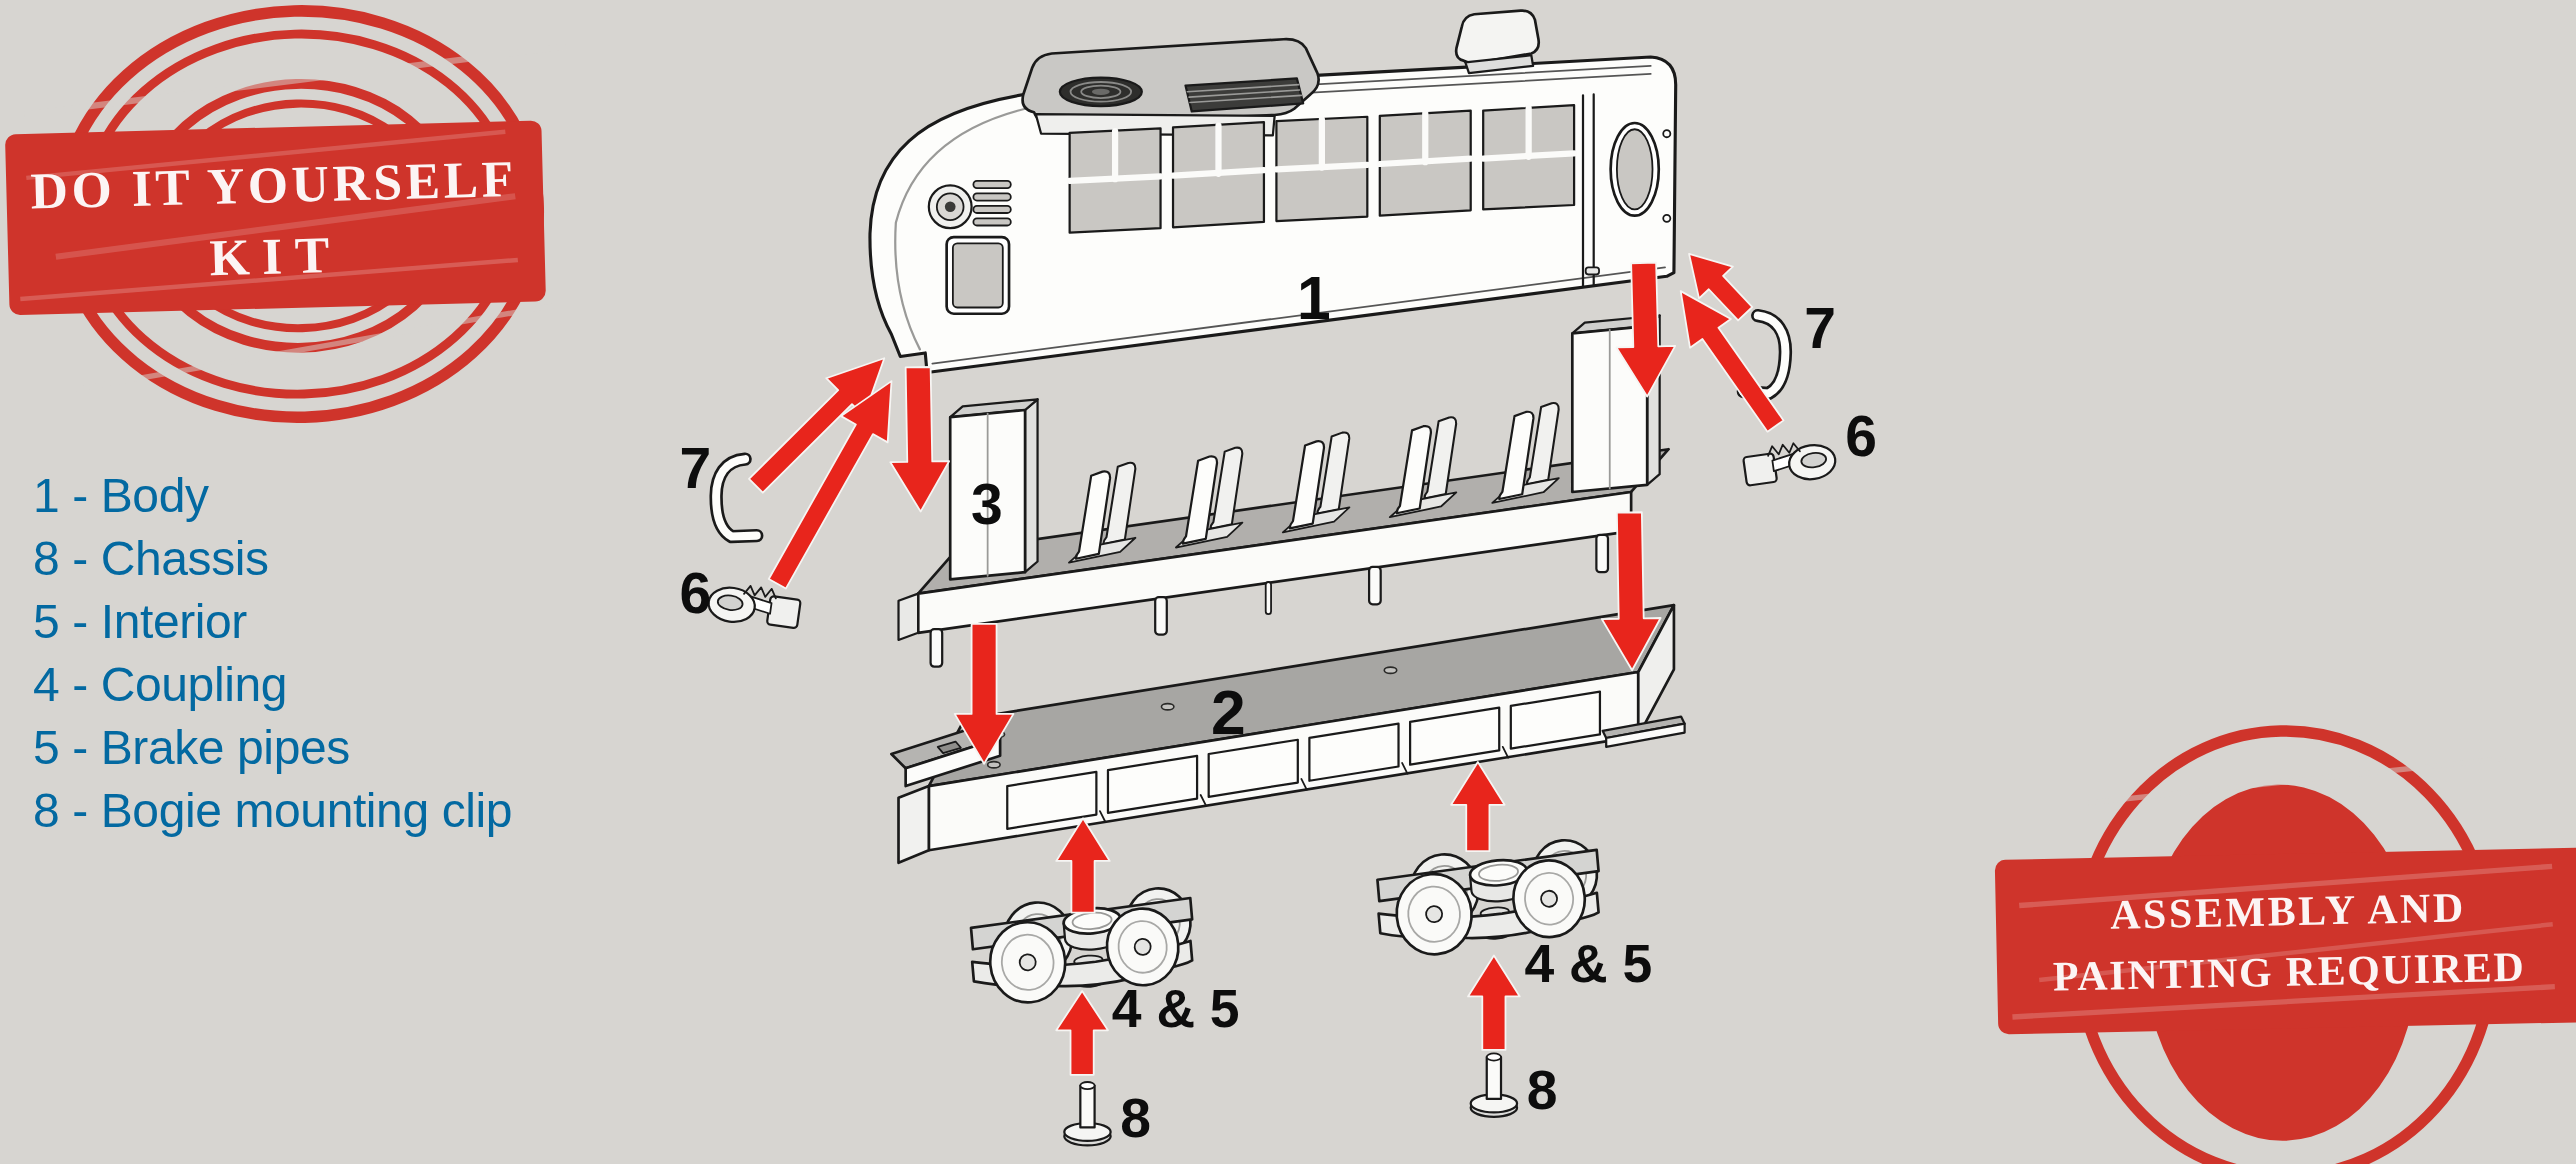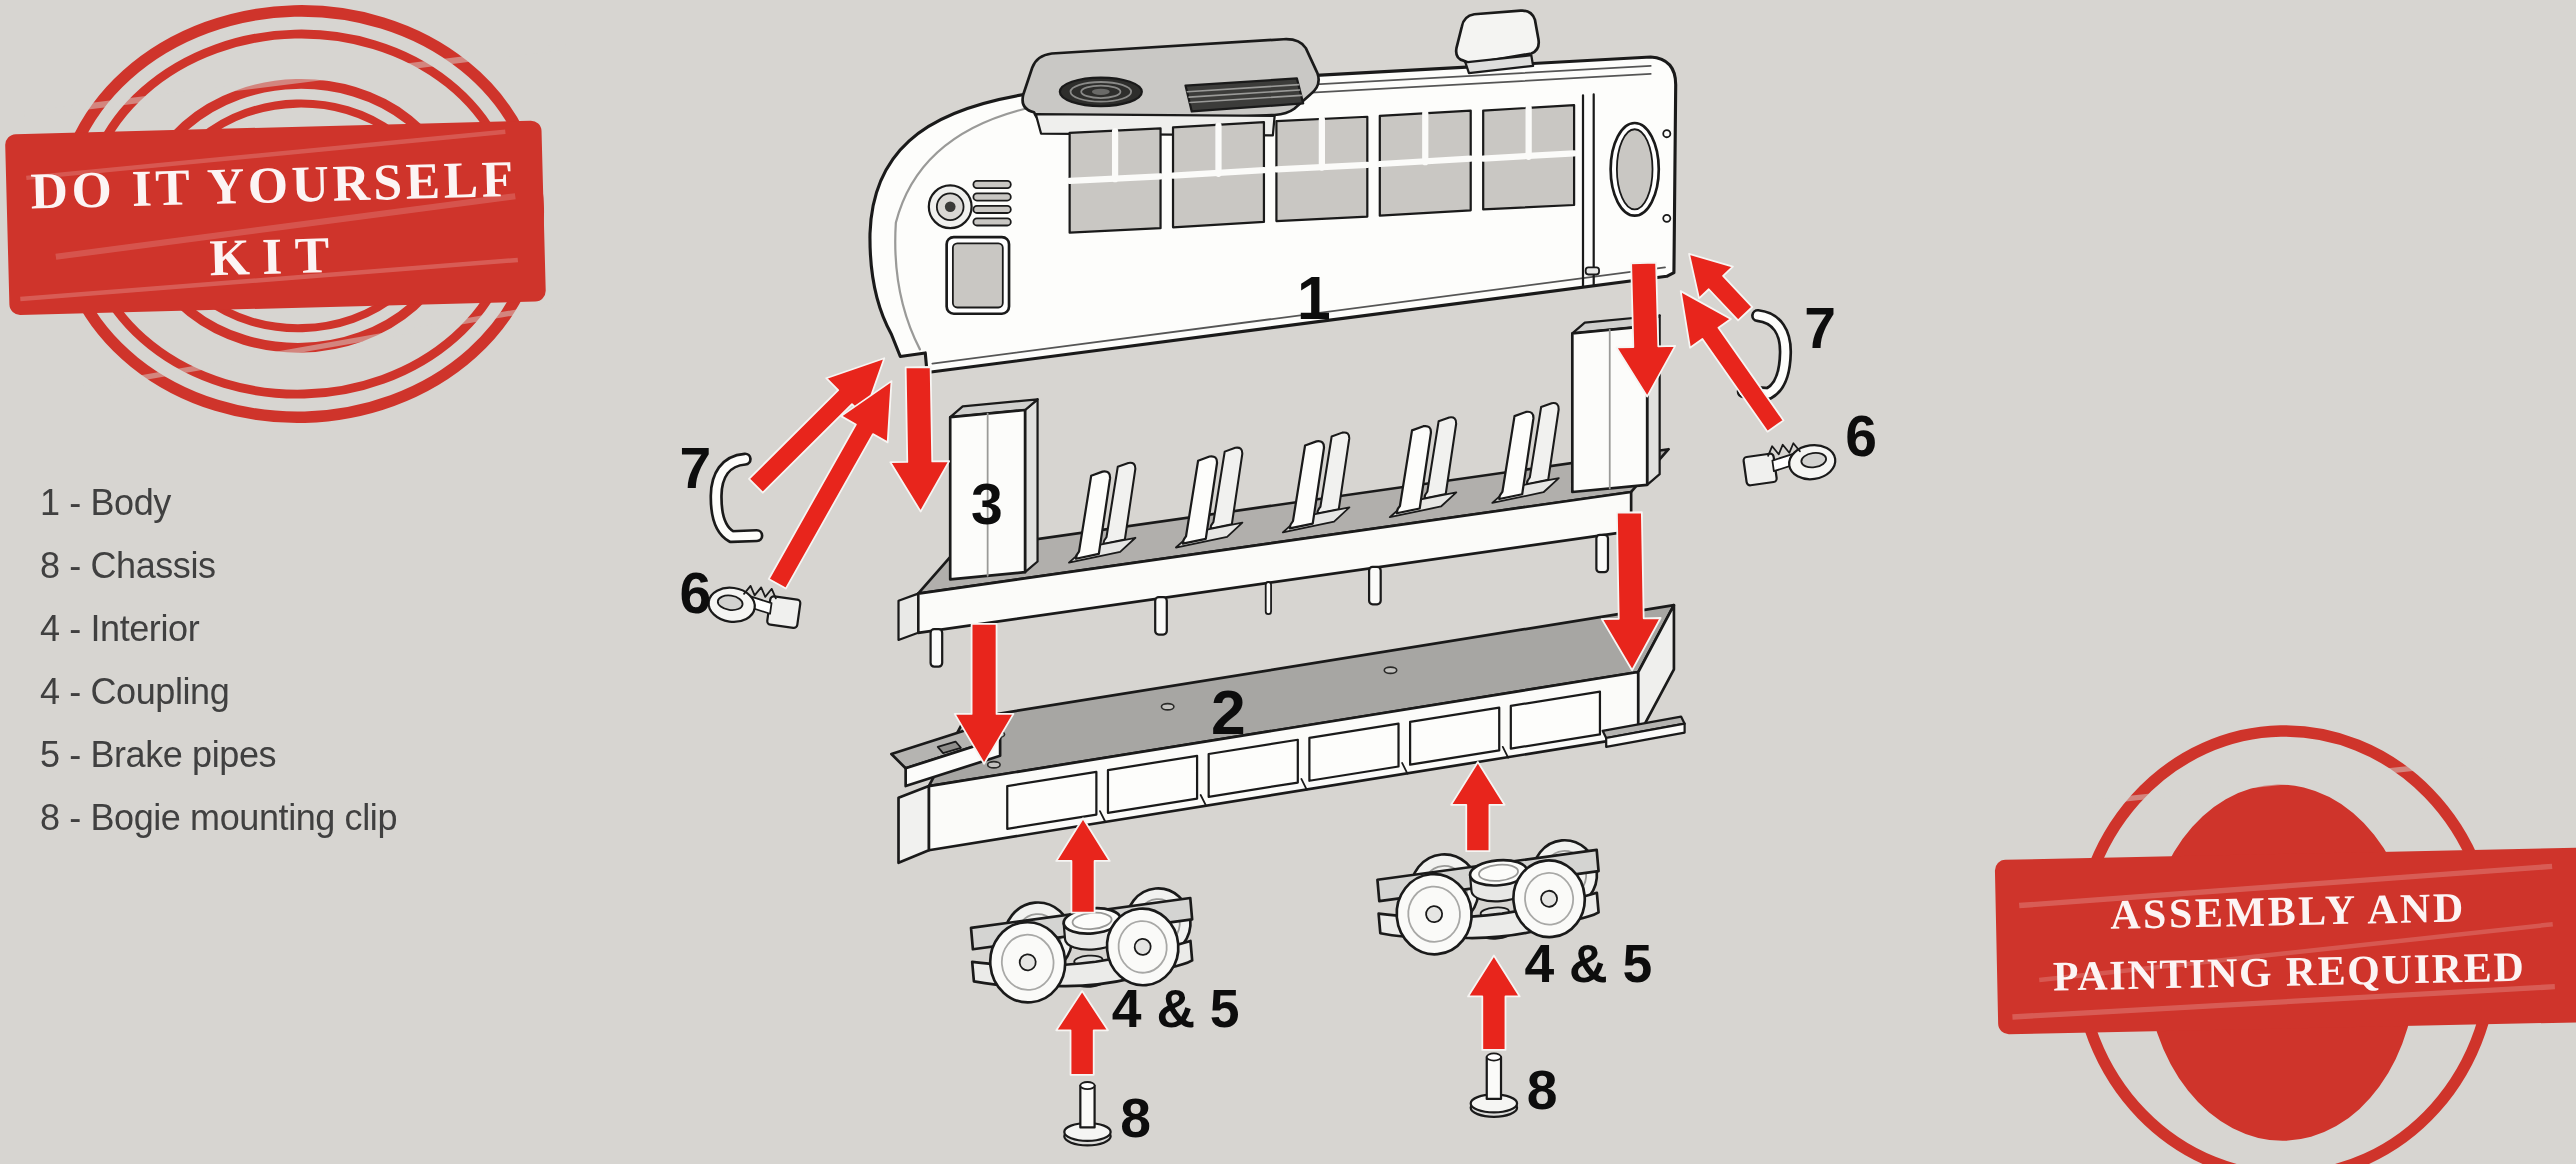--- a/index.html
+++ b/index.html
@@ -2,22 +2,22 @@
 <html style="font-size:14.3px"><head>
 <meta charset="utf-8">
 <style>
   html,body{margin:0;padding:0;}
   body{width:2576px;height:1164px;overflow:hidden;background:#d7d5d1;font-family:"Liberation Sans",sans-serif;}
   .canvas{position:relative;width:2576px;height:1164px;background:#d7d5d1;}
   .stamp{position:absolute;}
   .stamp-tl{left:0;top:0;}
   .stamp-br{left:1957px;top:692px;}
   .stamp text{font-family:"Liberation Serif",serif;font-weight:bold;fill:#ffffff;}
-  .parts-list{position:absolute;left:32px;top:463px;margin:8px;padding:0;list-style:none;
-              font-size:36px;letter-spacing:-0.4px;color:#404040;}
+  .parts-list{position:absolute;left:32px;top:463px;margin:1px;padding:0;list-style:none;
+              font-size:48px;letter-spacing:-0.4px;color:#0369a1;}
   .parts-list li{height:63px;line-height:63px;white-space:nowrap;}
   .diagram{position:absolute;left:0;top:0;}
   .diagram path,.diagram rect,.diagram ellipse,.diagram circle,.diagram line,.diagram polyline
     {stroke-linejoin:round;stroke-linecap:round;}
   .num{font-family:"Liberation Sans",sans-serif;font-weight:bold;fill:#0d0d0d;}
   .arrow{fill:#e8251c;stroke:#f6f5f3;stroke-width:2;}
 </style>
 </head>
 <body>
 
@@ -36,21 +36,21 @@
       <rect x="60" y="250" width="520" height="7" fill="#ffffff" opacity="0.16" transform="rotate(-6 320 253)"></rect>
       <rect x="20" y="310" width="560" height="5" fill="#ffffff" opacity="0.2" transform="rotate(-3 300 312)"></rect>
       <text x="308" y="226" font-size="58" letter-spacing="4" text-anchor="middle" opacity="0.95">DO IT YOURSELF</text>
       <text x="308" y="306" font-size="58" letter-spacing="14" text-anchor="middle" opacity="0.95">KIT</text>
     </g>
   </svg>
 
   <ul class="parts-list">
     <li>1 - Body</li>
     <li>8 - Chassis</li>
-    <li>4 - Interior</li>
+    <li>5 - Interior</li>
     <li>4 - Coupling</li>
     <li>5 - Brake pipes</li>
     <li>8 - Bogie mounting clip</li>
   </ul>
 
   <svg class="diagram" width="2576" height="1164" viewBox="0 0 2890 1306">
 
     <g>
       <path d="M 1870,310 L 1878,306 L 1880,95 Q 1880,66 1852,64 L 1195,100 Q 1070,112 1020,158
                Q 978,196 976,262 Q 975,330 1000,375 L 1010,400 L 1038,396 L 1040,418 Z" fill="#fdfdfb" stroke="#1a1a1a" stroke-width="3.5"></path>

